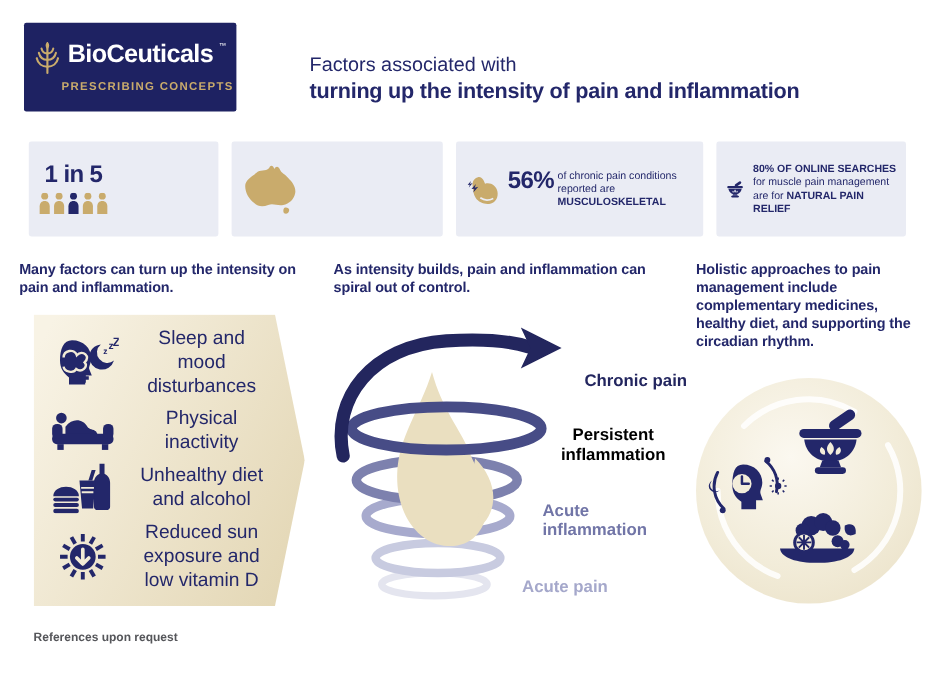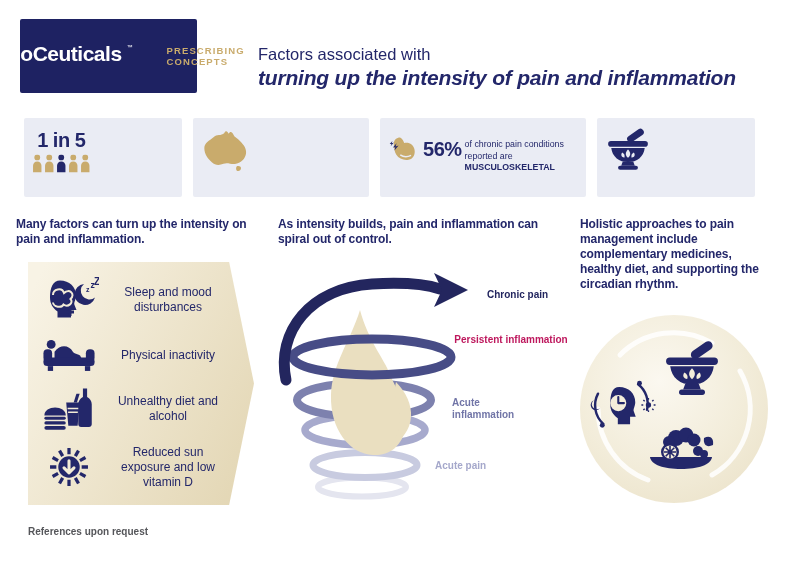--- a/index.html
+++ b/index.html
@@ -1,32 +1,32 @@
 <!DOCTYPE html>
 <html style="--navy: #23276a; --navy-deep: #1e2262; --gold: #c9ab6c; --stat-bg: #eaecf4; --panel-light: #f8f3e5; --panel-dark: #e2d5b2; --circle-center: #fbf8f0; --circle-edge: #e9dfc4; --flame: #eadfc0; --footer-gray: #55565a;"><head>
 <meta charset="utf-8">
 <style>
   html,body{margin:0;padding:0;background:#fff;}
   .canvas{position:relative;width:785px;height:569px;background:#fff;overflow:hidden;
           font-family:"Liberation Sans",sans-serif;color:var(--navy,#23276a);}
 
   
   .logo-box{position:absolute;left:20px;top:19px;width:177px;height:74px;background:var(--navy-deep);
-            border-radius:2px;display:flex;flex-direction:row;align-items:center;justify-content:center;gap:5px;}
+            border-radius:2px;display:flex;flex-direction:column;align-items:center;justify-content:center;gap:5px;}
   .logo-row{display:flex;align-items:flex-start;gap:5px;}
   .brand{color:#fff;font-weight:bold;font-size:21px;letter-spacing:-0.5px;line-height:1;}
   .tm{color:#fff;font-size:6px;line-height:1;margin-top:1px;}
   .tagline{color:var(--gold);font-size:9.5px;font-weight:bold;letter-spacing:1.1px;padding-left:29px;}
   .title{position:absolute;left:212px;top:45px;margin-left:46px;}
   .t1{font-size:16.5px;line-height:1.15;}
-  .t2{font-size:21px;font-weight:bold;letter-spacing:-0.2px;margin-top:2px;font-style:italic;}
+  .t2{font-size:18px;font-weight:bold;letter-spacing:-0.2px;margin-top:2px;}
 
   
   .stats-row{position:absolute;left:24px;top:118px;width:731px;height:79px;display:flex;gap:11px;}
-  .stat-card{flex:1;background:var(--stat-bg);border-radius:2px;display:flex;align-items:flex-end;
+  .stat-card{flex:1;background:var(--stat-bg);border-radius:2px;display:flex;align-items:center;
              padding:24px 8px;box-sizing:border-box;gap:7px;--cut:var(--stat-bg);}
   .stat-card.wide{flex:1.13;}
   .stat-text{font-size:8.8px;line-height:1.28;margin:0;}
   .stat-text b{font-weight:bold;}
   .stat-big{font-size:20px;font-weight:bold;line-height:1;letter-spacing:-0.5px;}
   .s1-left{display:flex;flex-direction:column;align-items:center;gap:4px;flex:none;}
   .people{display:flex;gap:1.5px;}
   .person{width:10.5px;height:19px;}
   .s3-right{display:flex;flex-direction:row;gap:3px;}
 
@@ -37,25 +37,25 @@
   .right-h{left:580px;top:217px;width:188px;}
 
   
   .factor-panel{position:absolute;left:28px;top:262px;width:226px;height:243px;
       background:linear-gradient(118deg,var(--panel-light) 5%,var(--panel-dark) 100%);
       clip-path:polygon(0 0,89% 0,100% 50%,89% 100%,0 100%);
       display:flex;flex-direction:column;justify-content:space-around;
       padding:8px 28px 8px 8px;box-sizing:border-box;--cut:#f2ebd6;}
   .factor-item{display:flex;align-items:center;gap:8px;}
   .f-icon{width:66px;flex:none;display:flex;justify-content:center;align-items:center;}
-  .f-label{flex:1;font-size:12px;line-height:1.25;text-align:center;}
+  .f-label{flex:1;font-size:16px;line-height:1.25;text-align:center;}
 
   
   .spiral-svg{position:absolute;left:272px;top:260px;width:216px;height:240px;}
-  .sp-label{position:absolute;font-weight:bold;font-size:10px;line-height:1.15;}
+  .sp-label{position:absolute;font-weight:bold;font-size:14px;line-height:1.15;margin-top:20px;}
   .sp-0{left:487px;top:289px;}
   .sp-1{left:452px;top:334px;width:118px;text-align:center;}
   .sp-2{left:452px;top:397px;}
   .sp-3{left:435px;top:460px;}
 
   
   .holistic-circle{position:absolute;left:580px;top:315px;width:188px;height:188px;border-radius:50%;
       background:radial-gradient(circle at 42% 35%,var(--circle-center) 0%,#f2ecd9 55%,var(--circle-edge) 100%);
       --cut:#f3edda;}
   .h-abs{position:absolute;}
@@ -160,20 +160,21 @@
       <div class="s3-right">
         <div class="stat-big">56%</div>
         <p class="stat-text"><span>of chronic pain conditions reported are </span><b>MUSCULOSKELETAL</b></p>
       </div>
     </div>
 
     <div class="stat-card">
       <svg width="46" height="46" viewBox="0 0 44 44">
           <use href="#sym-mortar"></use>
         </svg>
+      <p class="stat-text"><b>80% OF ONLINE SEARCHES</b><span> for muscle pain management are for </span><b>NATURAL PAIN RELIEF</b></p>
     </div>
   </div>
 
   <div class="col-heading left-h">Many factors can turn up the intensity on pain and inflammation.</div>
   <div class="col-heading right-h">Holistic approaches to pain management include complementary medicines, healthy diet, and supporting the circadian rhythm.</div>
   <div class="col-heading mid-h">As intensity builds, pain and inflammation can spiral out of control.</div>
 
   <div class="factor-panel">
 
     <div class="factor-item">
@@ -257,21 +258,21 @@
       <path d="M124,122 C134,132 140,145 139,157 C138,170 130,180 120,184 C128,172 130,160 126,148 C123,139 122,130 124,122 Z" style="fill: rgb(234, 223, 192);"></path>
     </g>
     <ellipse cx="100" cy="97" rx="79" ry="18" fill="none" stroke-width="9" style="stroke: rgb(71, 76, 134);"></ellipse>
     <g>
       <path d="M14,120 C4,72 38,28 100,24 C134,22 156,25 168,29" fill="none" stroke-width="11" stroke-linecap="round" style="stroke: rgb(35, 38, 94);"></path>
       <polygon points="162,13 196,30 162,47 170,30" style="fill: rgb(35, 38, 94);"></polygon>
     </g>
   </svg>
 
   <div class="sp-label sp-0" style="color: rgb(35, 38, 95);">Chronic pain</div>
-  <div class="sp-label sp-1" style="color: #be185d;">Persistent inflammation</div>
+  <div class="sp-label sp-1" style="color: #000000;">Persistent inflammation</div>
   <div class="sp-label sp-2" style="width: 86px; color: rgb(113, 117, 167);">Acute inflammation</div>
   <div class="sp-label sp-3" style="color: rgb(165, 168, 203);">Acute pain</div>
 
   <div class="holistic-circle">
     <svg class="h-abs" style="left:0;top:0" width="188" height="188" viewBox="0 0 188 188">
       <g fill="none" stroke="#ffffff" stroke-opacity="0.85" stroke-width="5" stroke-linecap="round">
         <path d="M40,40 A76,76 0 0 1 132,28"></path>
         <path d="M160,56 A76,76 0 0 1 132,160"></path>
         <path d="M68,165 A76,76 0 0 1 18,94"></path>
       </g>

